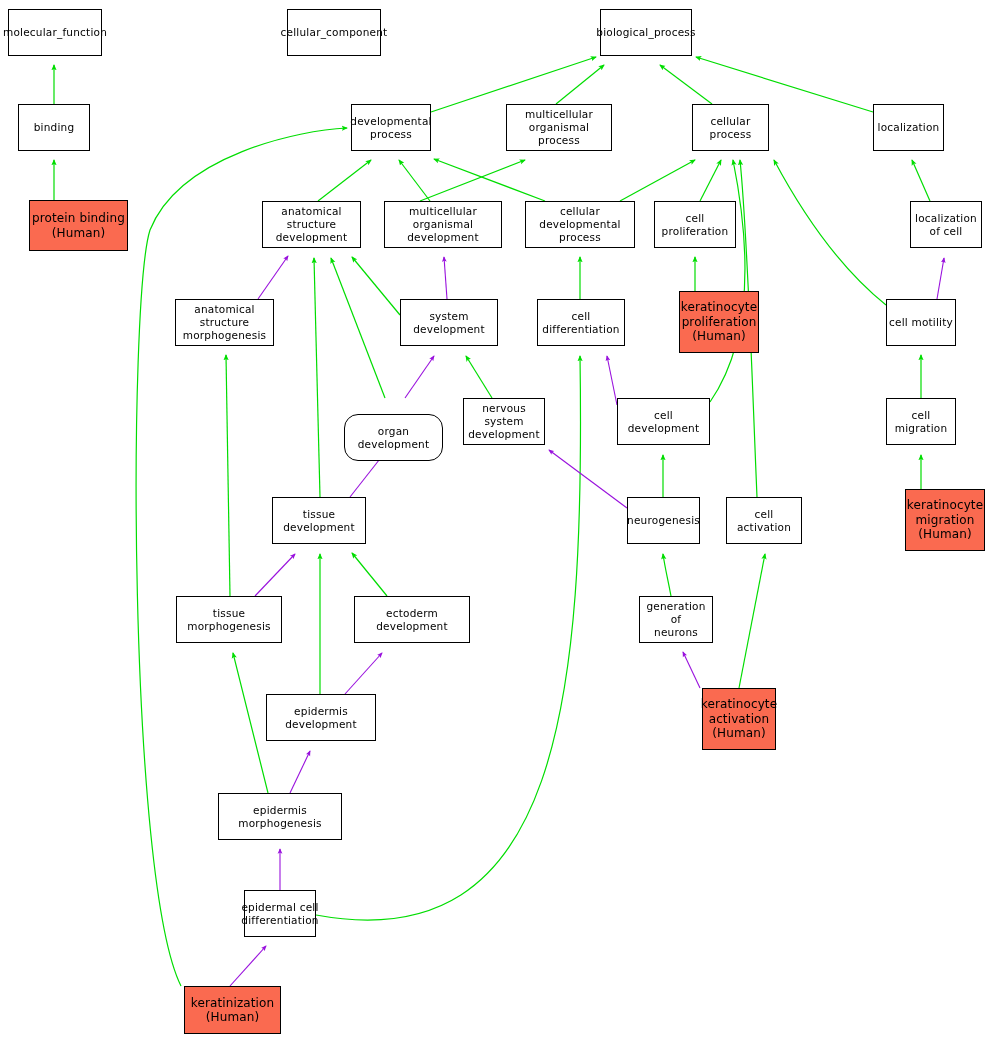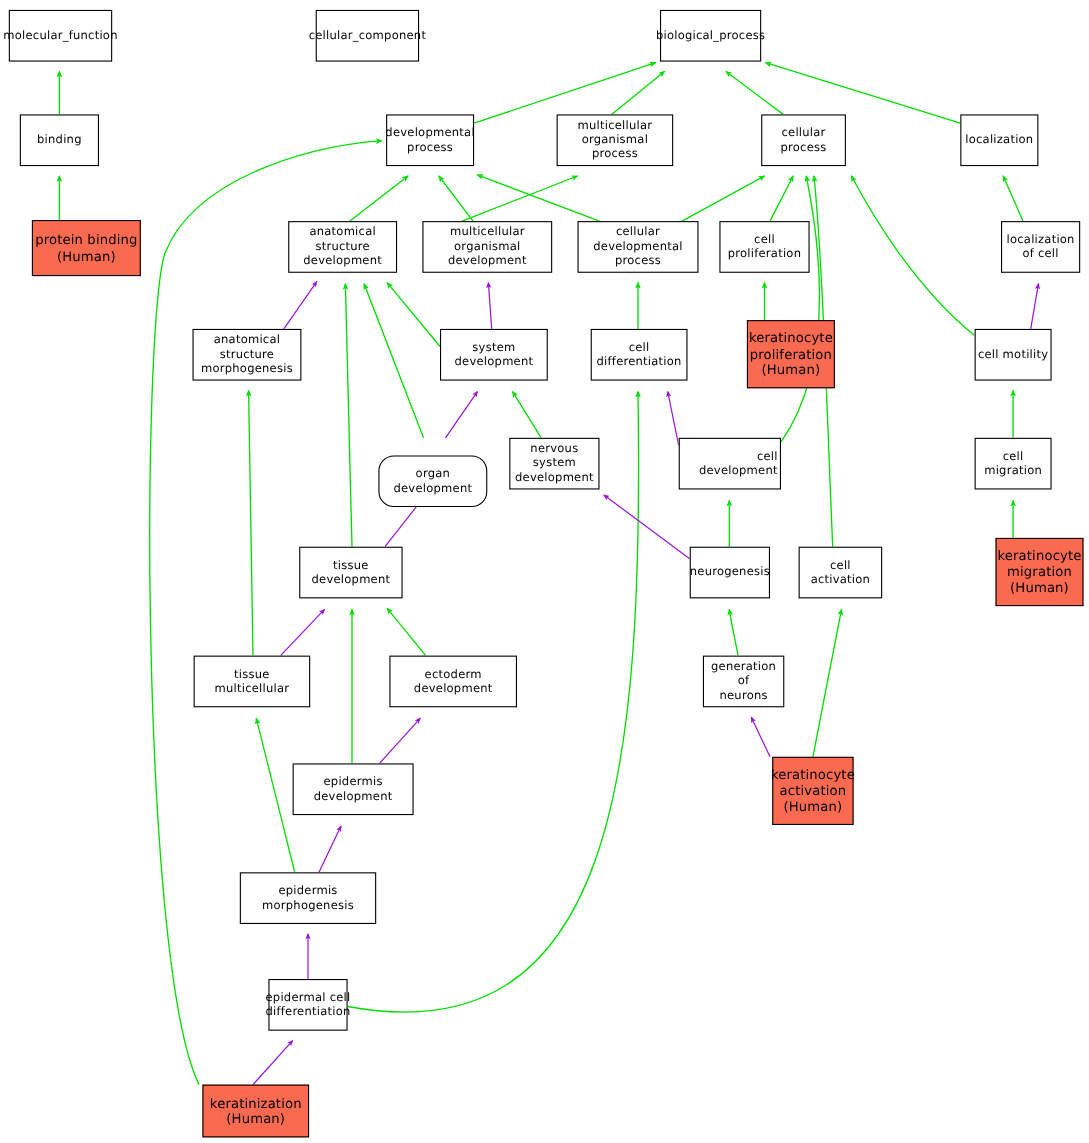--- a/index.html
+++ b/index.html
@@ -177,42 +177,42 @@
     <div class="node" style="left: 886px; top: 299px; width: 70px; height: 47px; background: rgb(255, 255, 255); border-color: rgb(0, 0, 0); color: rgb(0, 0, 0);">
       <span class="node-label">cell motility</span>
     </div>
     <div class="node" style="left: 344px; top: 414px; width: 99px; height: 47px; background: rgb(255, 255, 255); border-color: rgb(0, 0, 0); color: rgb(0, 0, 0); border-radius: 14px;">
       <span class="node-label">organ development</span>
     </div>
     <div class="node" style="left: 463px; top: 398px; width: 82px; height: 47px; background: rgb(255, 255, 255); border-color: rgb(0, 0, 0); color: rgb(0, 0, 0);">
       <span class="node-label">nervous system
 development</span>
     </div>
-    <div class="node" style="left: 617px; top: 398px; width: 93px; height: 47px; background: rgb(255, 255, 255); border-color: rgb(0, 0, 0); color: rgb(0, 0, 0); text-align: right;">
+    <div class="node" style="left: 617px; top: 398px; width: 93px; height: 47px; background: rgb(255, 255, 255); border-color: rgb(0, 0, 0); color: rgb(0, 0, 0);">
       <span class="node-label">cell development</span>
     </div>
     <div class="node" style="left: 886px; top: 398px; width: 70px; height: 47px; background: rgb(255, 255, 255); border-color: rgb(0, 0, 0); color: rgb(0, 0, 0);">
       <span class="node-label">cell migration</span>
     </div>
     <div class="node" style="left: 272px; top: 497px; width: 94px; height: 47px; background: rgb(255, 255, 255); border-color: rgb(0, 0, 0); color: rgb(0, 0, 0);">
       <span class="node-label">tissue development</span>
     </div>
     <div class="node" style="left: 627px; top: 497px; width: 73px; height: 47px; background: rgb(255, 255, 255); border-color: rgb(0, 0, 0); color: rgb(0, 0, 0);">
       <span class="node-label">neurogenesis</span>
     </div>
     <div class="node" style="left: 726px; top: 497px; width: 76px; height: 47px; background: rgb(255, 255, 255); border-color: rgb(0, 0, 0); color: rgb(0, 0, 0);">
       <span class="node-label">cell activation</span>
     </div>
     <div class="node highlight" style="left: 881px; top: 489px; width: 80px; height: 62px; background: rgb(250, 106, 80); border-color: rgb(0, 0, 0); color: rgb(0, 0, 0);">
       <span class="node-label">keratinocyte
 migration
 (Human)</span>
     </div>
     <div class="node" style="left: 176px; top: 596px; width: 106px; height: 47px; background: rgb(255, 255, 255); border-color: rgb(0, 0, 0); color: rgb(0, 0, 0);">
-      <span class="node-label">tissue multicellular</span>
+      <span class="node-label">tissue morphogenesis</span>
     </div>
     <div class="node" style="left: 354px; top: 596px; width: 116px; height: 47px; background: rgb(255, 255, 255); border-color: rgb(0, 0, 0); color: rgb(0, 0, 0);">
       <span class="node-label">ectoderm development</span>
     </div>
     <div class="node" style="left: 639px; top: 596px; width: 74px; height: 47px; background: rgb(255, 255, 255); border-color: rgb(0, 0, 0); color: rgb(0, 0, 0);">
       <span class="node-label">generation of
 neurons</span>
     </div>
     <div class="node" style="left: 266px; top: 694px; width: 110px; height: 47px; background: rgb(255, 255, 255); border-color: rgb(0, 0, 0); color: rgb(0, 0, 0);">
       <span class="node-label">epidermis development</span>

